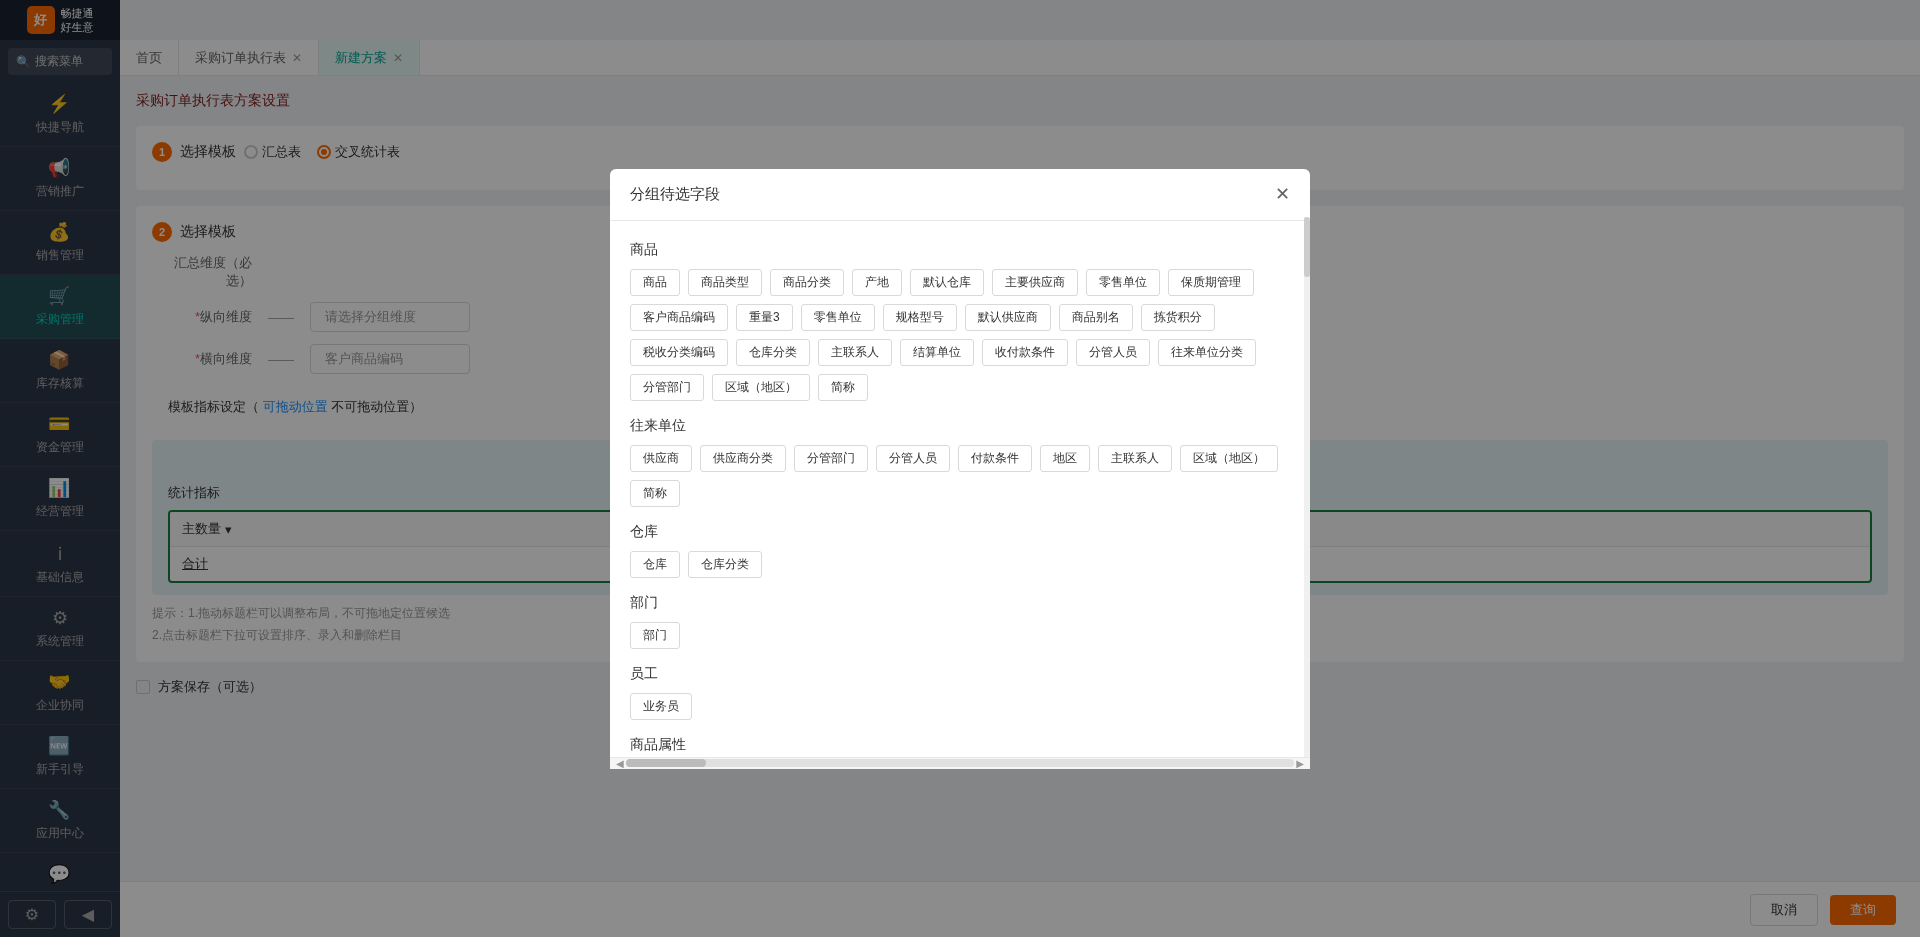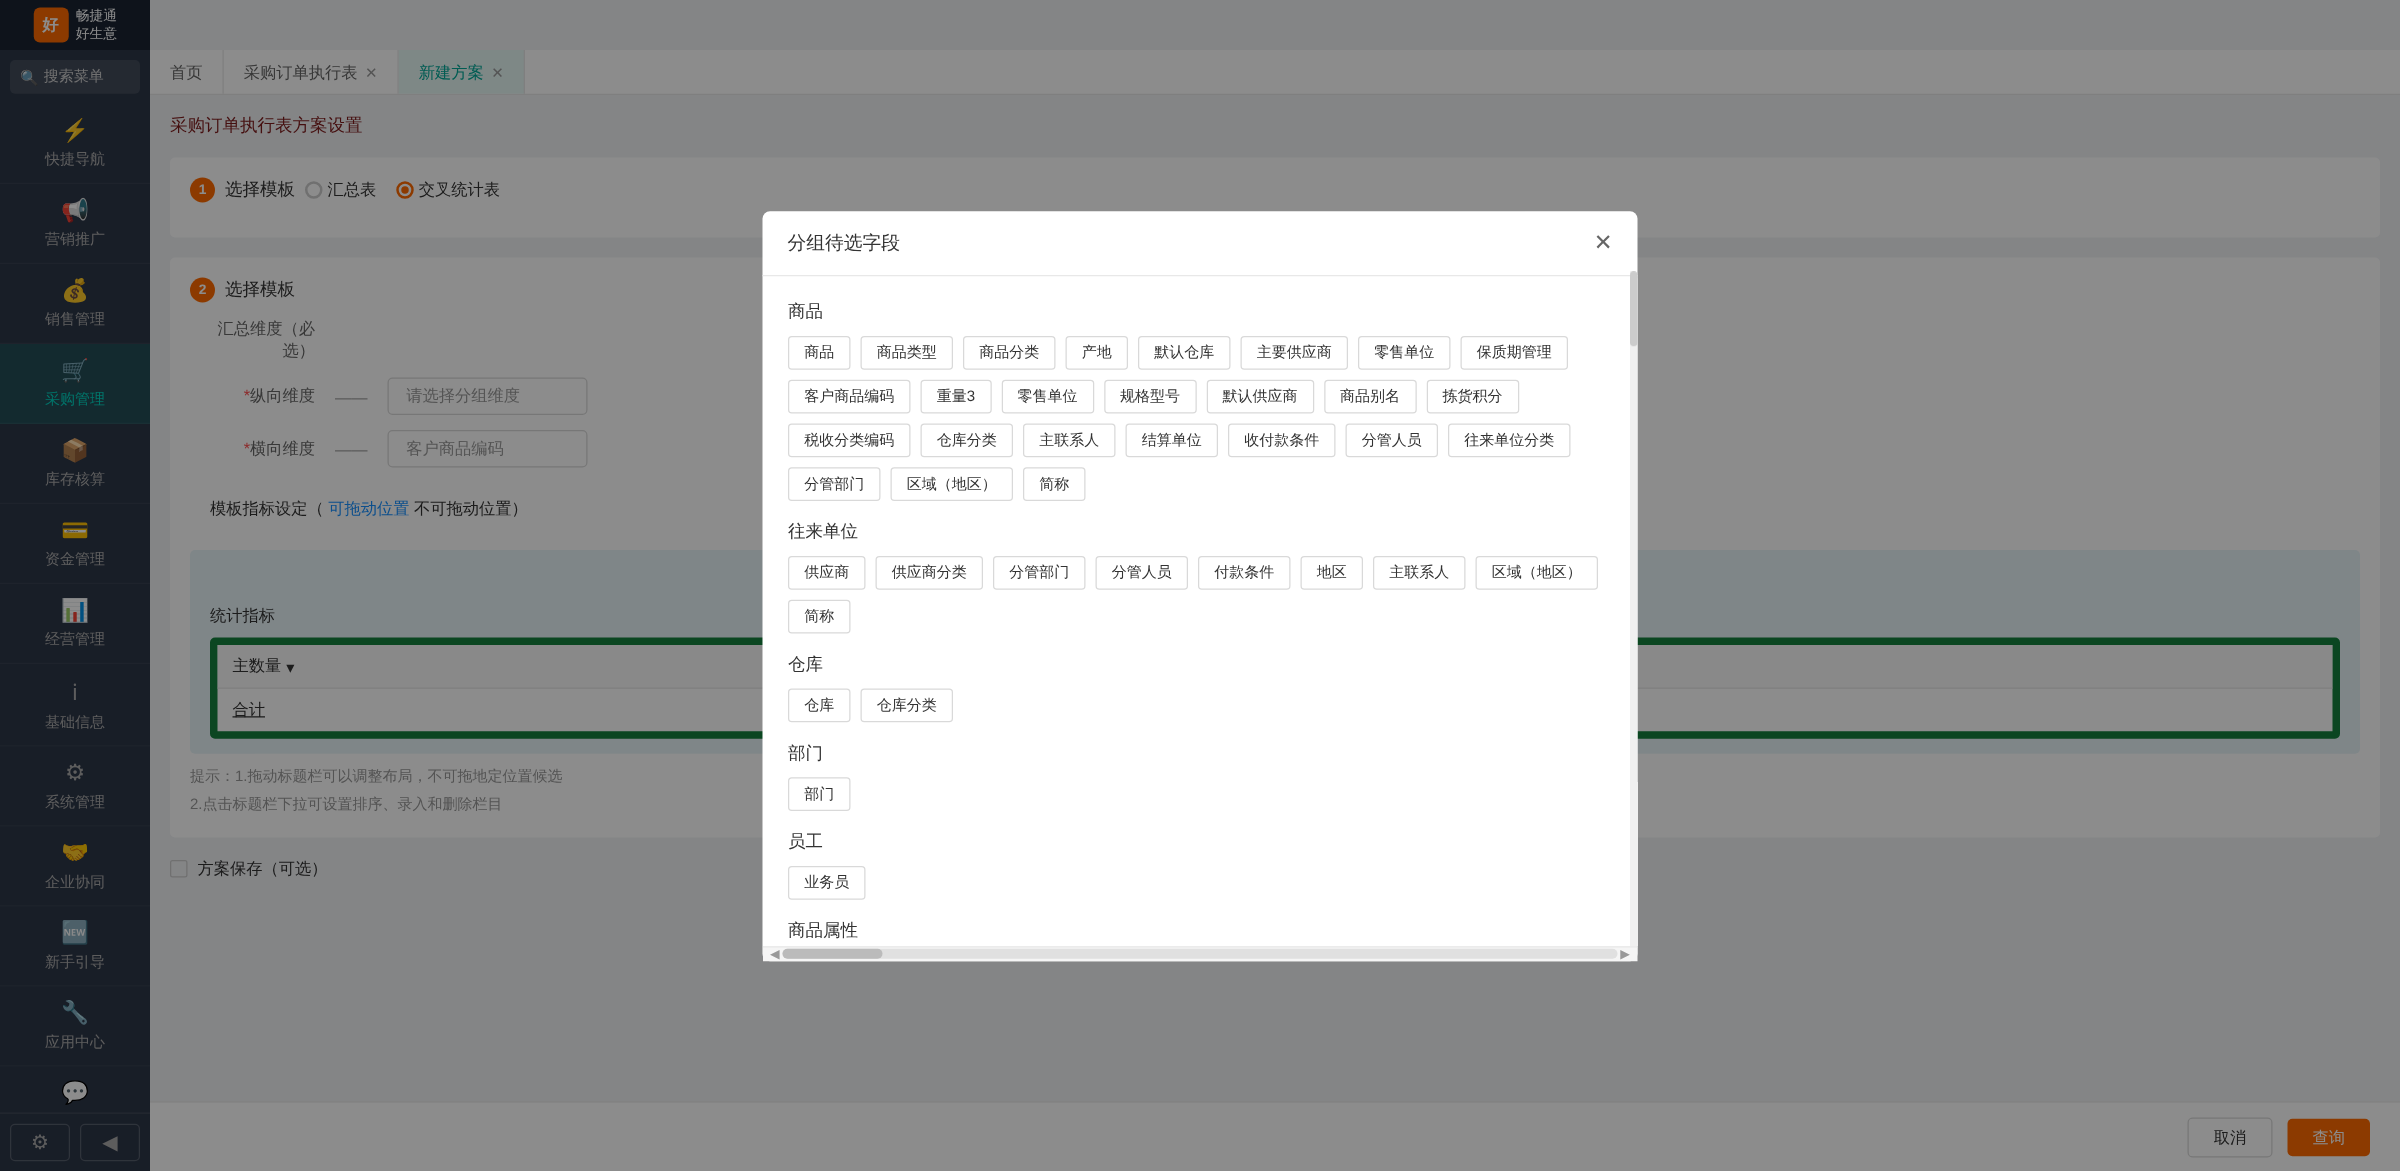--- a/index.html
+++ b/index.html
@@ -201,21 +201,21 @@
     
     .indicators-section {
       background: #e8f4f8;
       border-radius: 4px;
       padding: 12px 16px;
       margin-bottom: 8px;
     }
     .indicators-title { font-size: 13px; color: #333; margin-bottom: 8px; margin-top: 32px; }
     .indicators-table {
       background: #fff;
-      border: 6px solid #15803d;
+      border: 2px solid #15803d;
       border-radius: 4px;
       overflow: hidden;
     }
     .indicators-header {
       display: flex;
       background: #fafafa;
       border-bottom: 1px solid #e8e8e8;
     }
     .indicators-cell {
       flex: 1;

